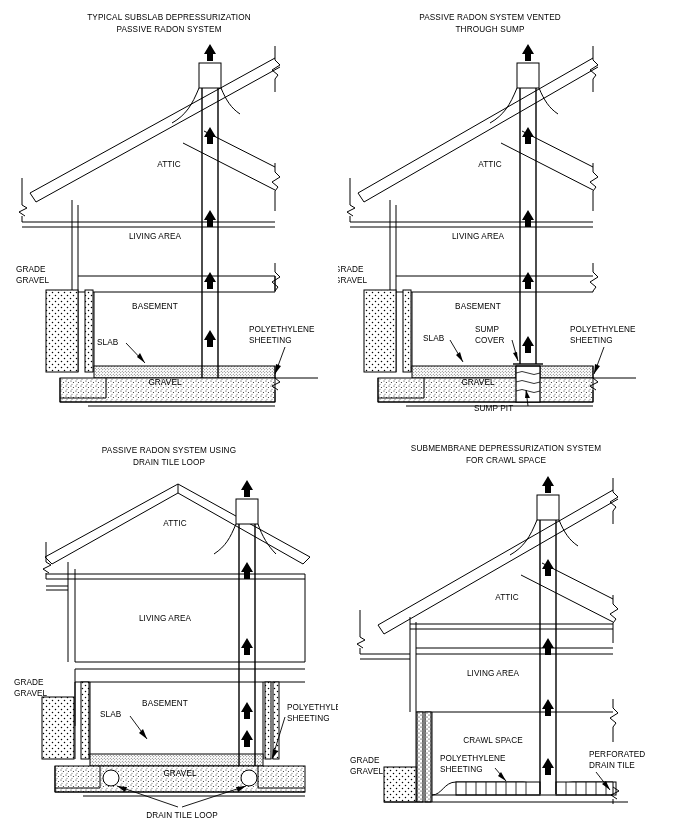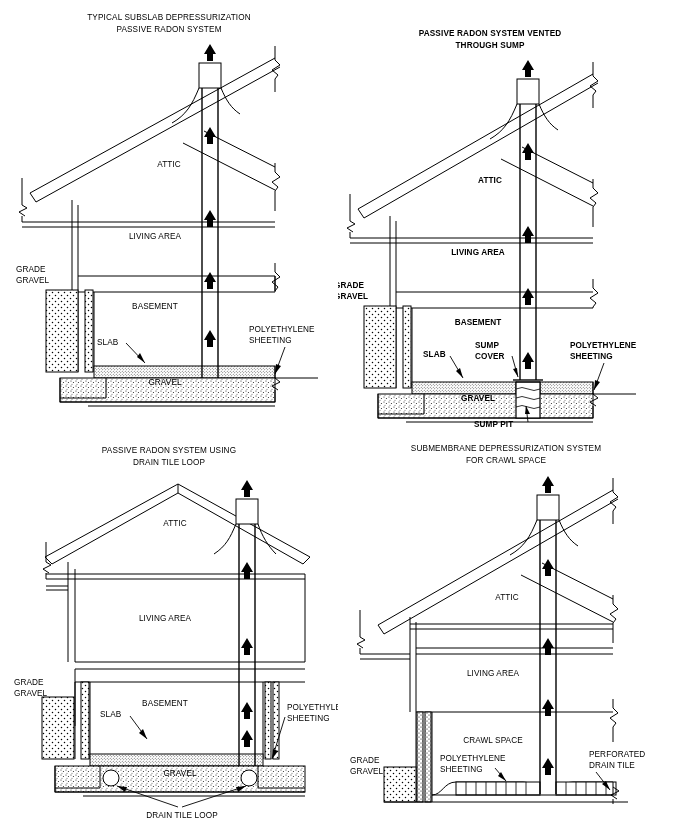--- a/index.html
+++ b/index.html
@@ -19,21 +19,21 @@
     position: relative;
     width: 536px;
     height: 828px;
   }
   .panel {
     position: absolute;
     width: 338px;
     height: 414px;
   }
   #panel-tl { left: 0;   top: 0;   }
-  #panel-tr { left: 338px; top: 16px; font-weight: bold; }
+  #panel-tr { left: 338px; top: 0; }
   #panel-bl { left: 0;   top: 414px; }
   #panel-br { left: 338px; top: 412px; }
   .panel svg {
     display: block;
     width: 338px;
     height: 414px;
   }
   text {
     font-family: "Liberation Sans", sans-serif;
     fill: #000000;

